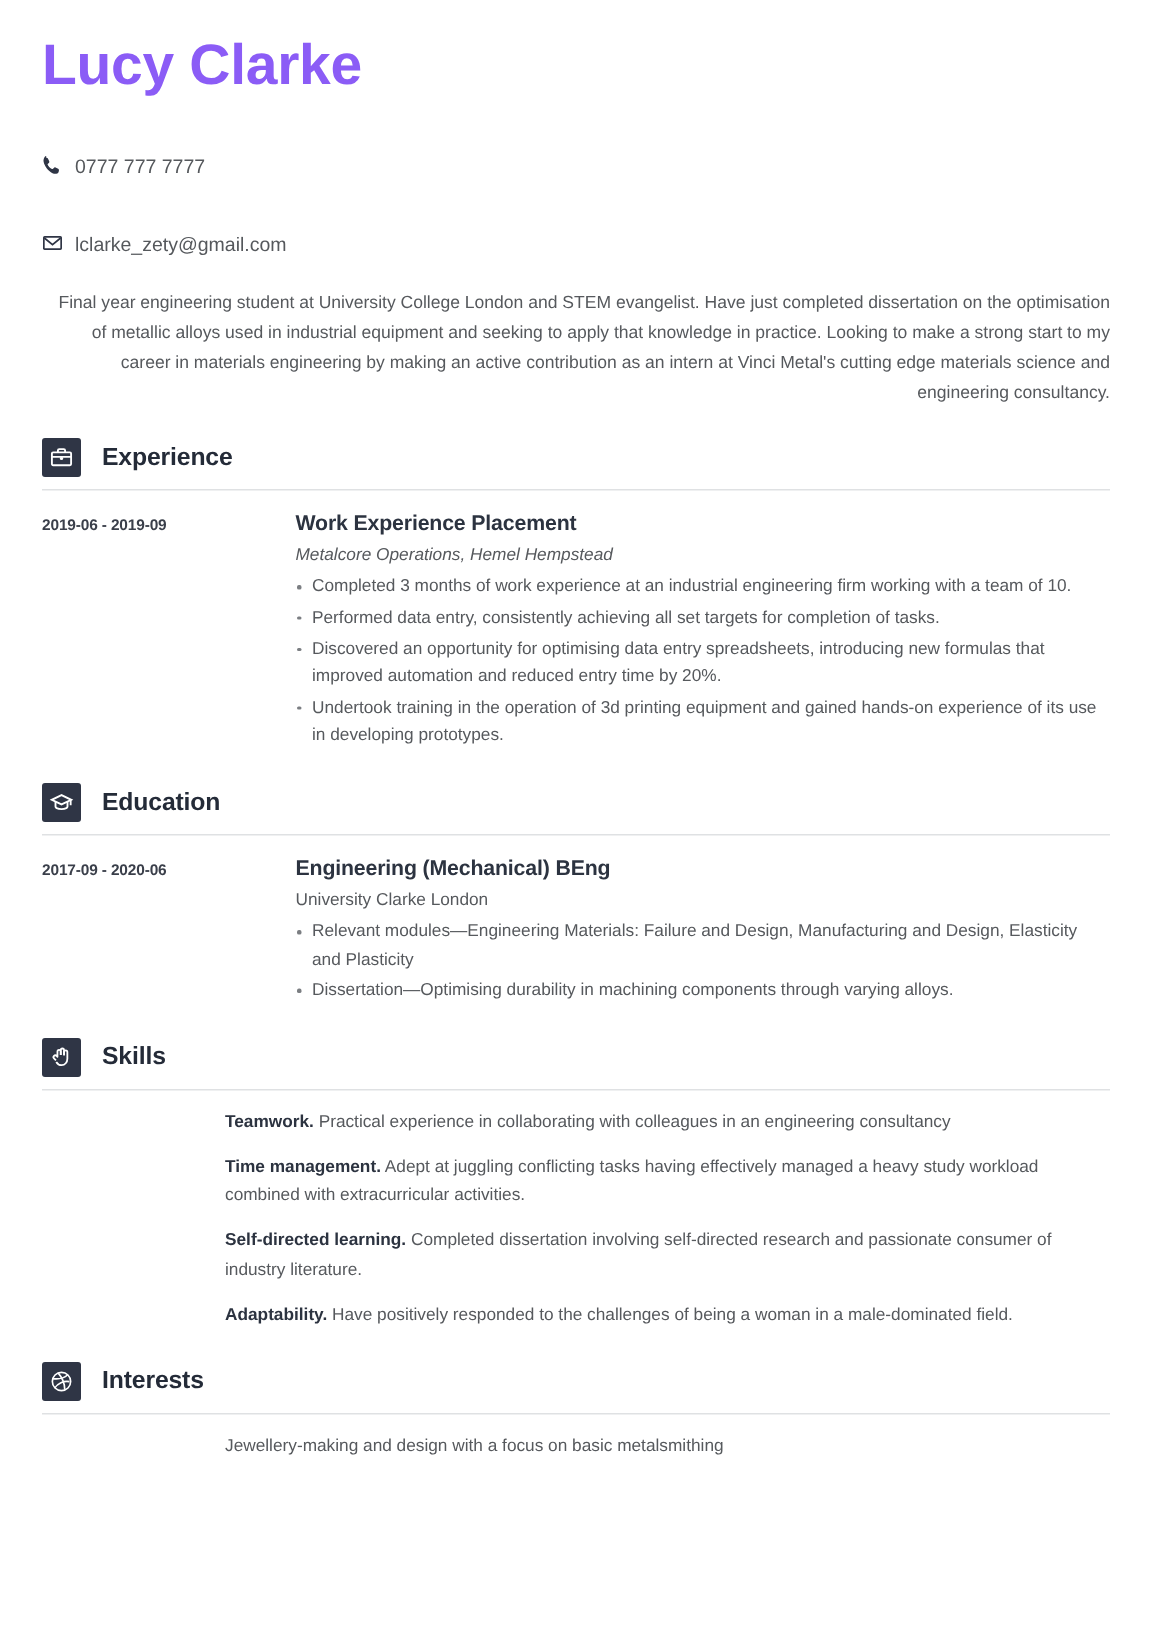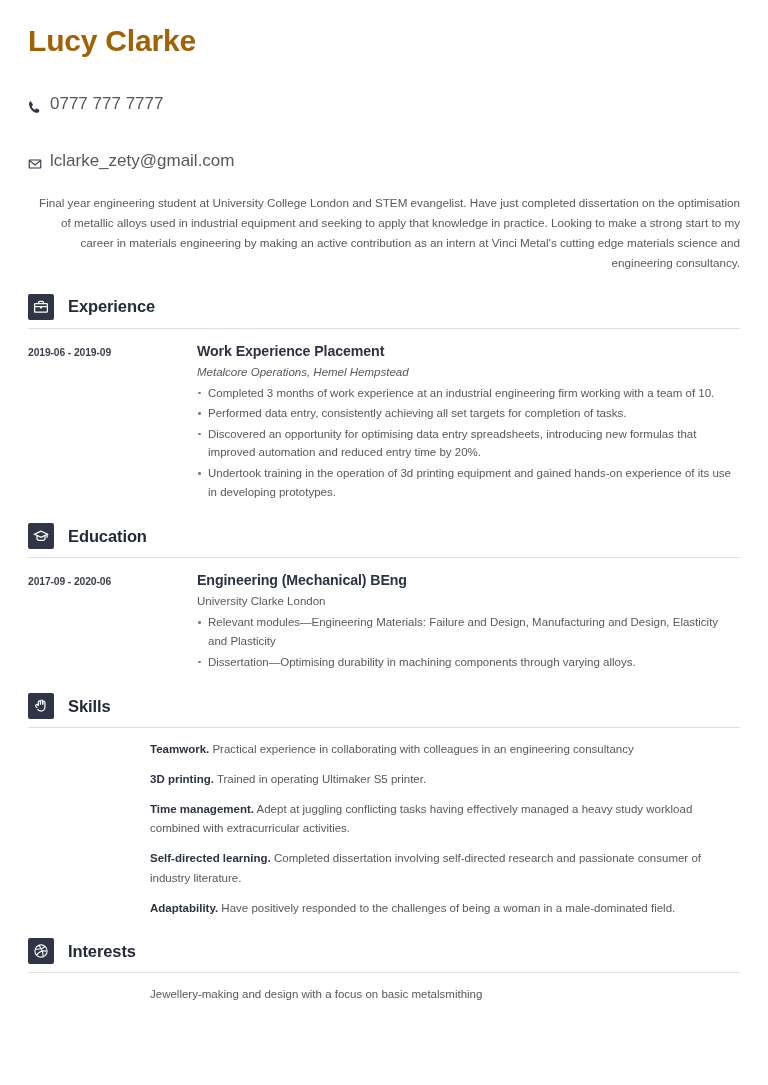--- a/index.html
+++ b/index.html
@@ -22,37 +22,37 @@
     padding: 0 28px;
     position: relative;
     overflow: hidden;
   }
 
   
   .header {
     padding-top: 24px;
   }
   .name {
-    font-size: 30px;
-    font-weight: bold;
-    color: #a16207;
+    font-size: 38px;
+    font-weight: bold;
+    color: #8b5cf6;
     letter-spacing: -0.2px;
     margin: 0 0 14px 0;
     line-height: 1.1;
   }
   .contact-list {
     margin: 0;
     padding: 0;
     list-style: none;
   }
   .contact-item {
     display: flex;
-    align-items: flex-end;
+    align-items: flex-start;
     margin-bottom: 6px;
-    font-size: 17px;
+    font-size: 13px;
     color: #55585c;
     margin-top: 37px;
   }
   .contact-icon {
     width: 14px;
     height: 14px;
     margin-right: 8px;
     flex: 0 0 14px;
     display: block;
     color: #2f3545;
@@ -288,24 +288,20 @@
     <div class="section-rule"></div>
 
     <div class="plain-block">
       <div class="plain-spacer"></div>
       <div class="plain-body">
         <div class="skill-row">
           <span class="skill-name">Teamwork.</span>
           <span>Practical experience in collaborating with colleagues in an engineering consultancy</span>
         </div>
         <div class="skill-row">
-          <span class="skill-name">3D printing.</span>
-          <span>Trained in operating Ultimaker S5 printer.</span>
-        </div>
-        <div class="skill-row">
           <span class="skill-name">Time management.</span>
           <span>Adept at juggling conflicting tasks having effectively managed a heavy study workload combined with extracurricular activities.</span>
         </div>
         <div class="skill-row">
           <span class="skill-name">Self-directed learning.</span>
           <span>Completed dissertation involving self-directed research and passionate consumer of industry literature.</span>
         </div>
         <div class="skill-row">
           <span class="skill-name">Adaptability.</span>
           <span>Have positively responded to the challenges of being a woman in a male-dominated field.</span>

